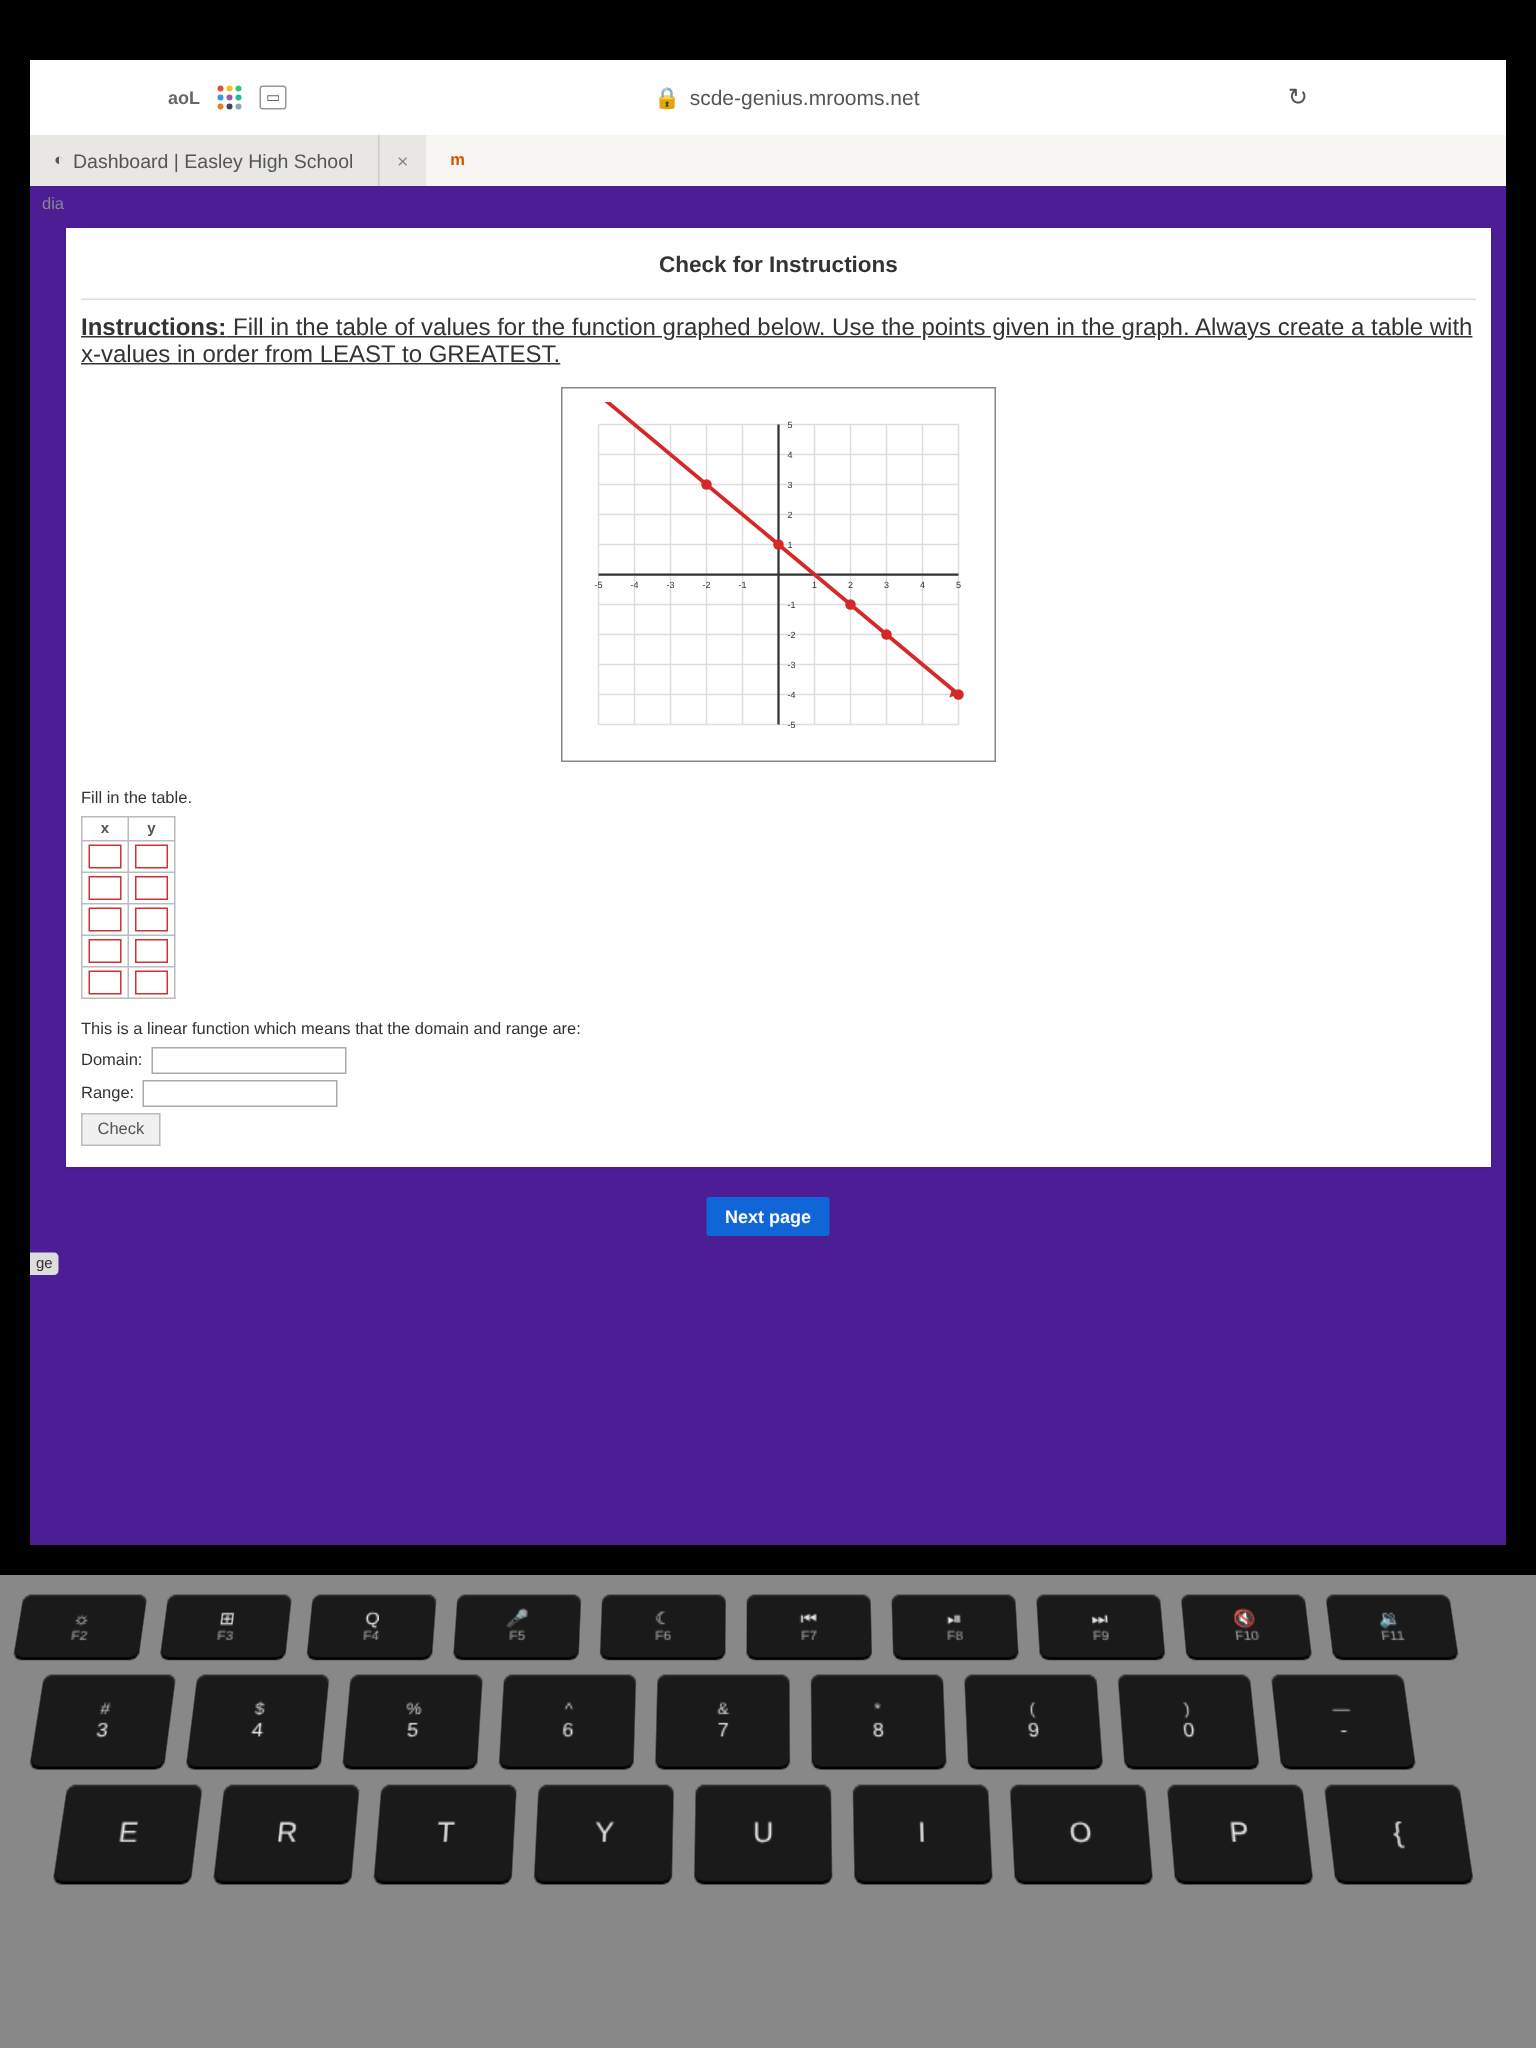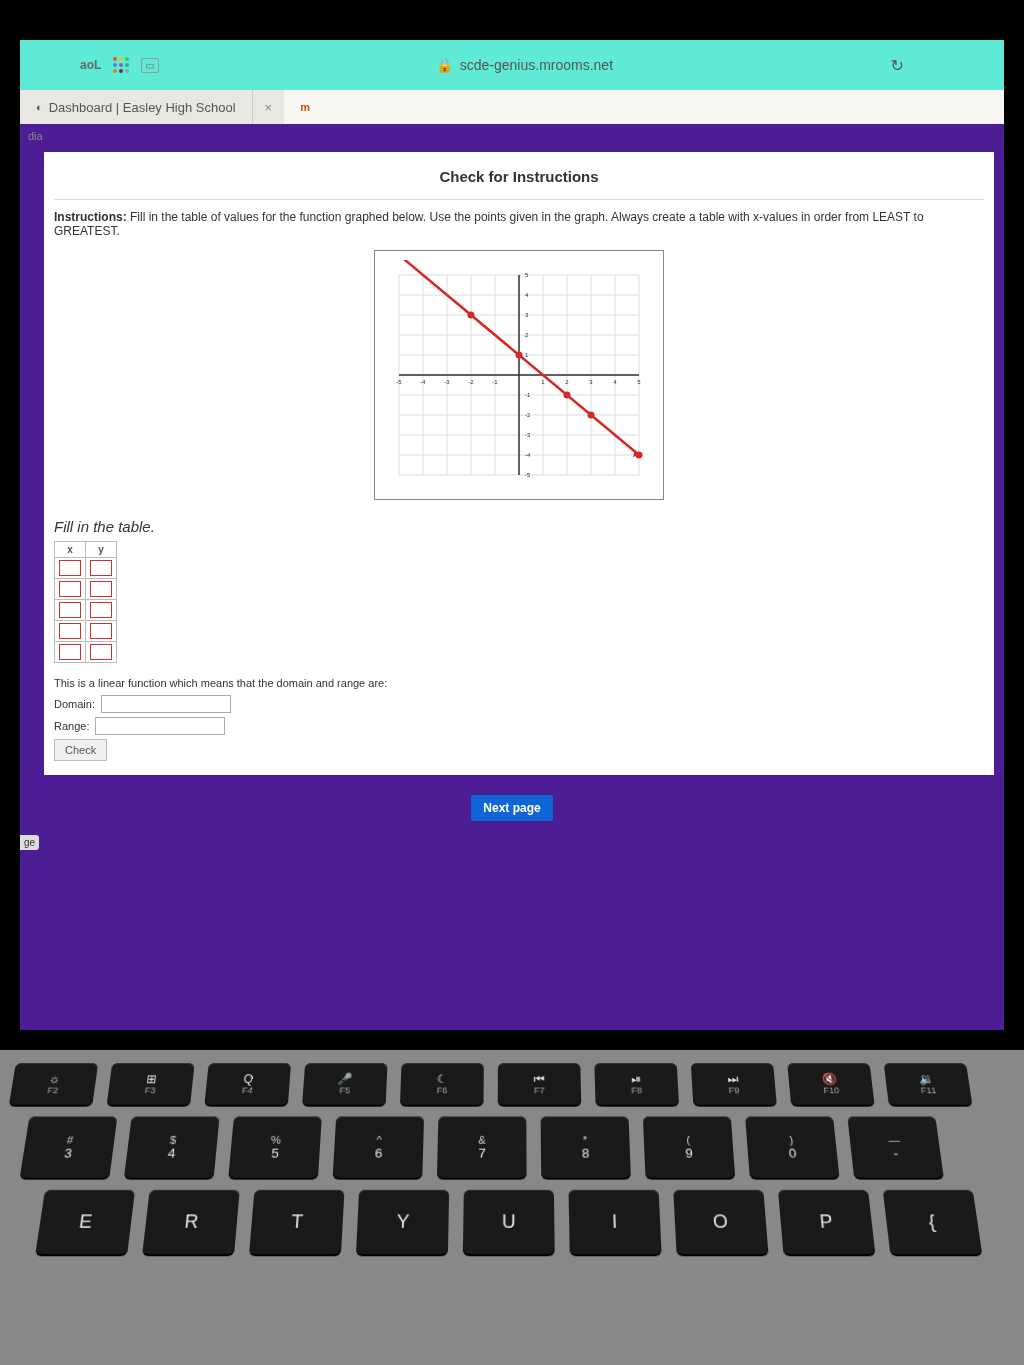--- a/index.html
+++ b/index.html
@@ -14,23 +14,23 @@
     background: #000;
     width: 1024px;
     height: 1050px;
     padding: 40px 20px 20px 20px;
     position: relative;
   }
   .browser-bar {
     display: flex;
     align-items: center;
     gap: 24px;
-    padding: 8px 60px;
+    padding: 8px 92px;
     height: 50px;
-    background: #5eead4;
+    background: #ffffff;
   }
   .browser-bar .left-icons { display:flex; align-items:center; gap:12px; font-size:12px; color:#666; }
   .dots { display:grid; grid-template-columns:repeat(3,4px); grid-template-rows:repeat(3,4px); gap:2px; }
   .dots span { width:4px; height:4px; border-radius:50%; }
   .addr-bar {
     flex: 1;
     max-width: 420px;
     margin: 0 auto;
     display: flex;
     align-items: center;
@@ -52,25 +52,25 @@
   .tab.active { background:#f7f6f3; }
   .tab .icon-sm { font-size:11px; }
   .content-area { background:#4c1d95; height: calc(100% - 84px); overflow:hidden; position:relative; }
   .crumb { font-size:11px; color:#888; padding:6px 8px; }
   .card {
     background:#fff; margin:4px 10px 10px 24px; padding:10px 10px 14px 10px;
     box-shadow:0 1px 2px rgba(0,0,0,.08);
   }
   .card h2 { font-size:15px; font-weight:700; color:#333; text-align:center; margin:6px 0 14px 0; }
   .hr { border:0; border-top:1px solid #ddd; margin:0 0 10px 0; }
-  .instructions { font-size:12px; color:#333; margin-bottom:12px; }
+  .instructions { font-size:16px; color:#333; margin-bottom:12px;text-decoration:underline; }
   .instructions b { font-weight:700; }
   .graph-wrap { display:flex; justify-content:center; margin-bottom:18px; }
   .graph-box { width:290px; height:250px; border:1px solid #888; background:#fff; display:flex; align-items:center; justify-content:center; }
-  .fill-label { font-size:15px; color:#333; margin:4px 0 6px 0;font-style:italic; }
+  .fill-label { font-size:11px; color:#333; margin:4px 0 6px 0; }
   .xy-table { border-collapse:collapse; margin-bottom:14px; }
   .xy-table td, .xy-table th { border:1px solid #bbb; padding:2px 4px; font-size:10px; color:#555; text-align:center; }
   .xy-table input { width:22px; height:16px; border:1px solid #c33; font-size:10px; text-align:center; background:#fff; }
   .linear-note { font-size:11px; color:#333; margin-bottom:6px; }
   .dr-row { font-size:11px; color:#333; margin:4px 0; display:flex; align-items:center; gap:6px; }
   .dr-row input { width:130px; height:18px; border:1px solid #aaa; font-size:11px; padding:0 4px; }
   .reminder { font-size:10px; color:#666; margin:4px 0 14px 0; }
   .check-btn { font-size:11px; color:#555; background:#f0f0f0; border:1px solid #bbb; padding:4px 10px; cursor:pointer; }
   .next-bar { text-align:center; padding:10px 0; }
   .next-btn { background:#1066d6; color:#fff; border:0; padding:6px 12px; font-size:12px; font-weight:600; border-radius:2px; cursor:pointer; }

